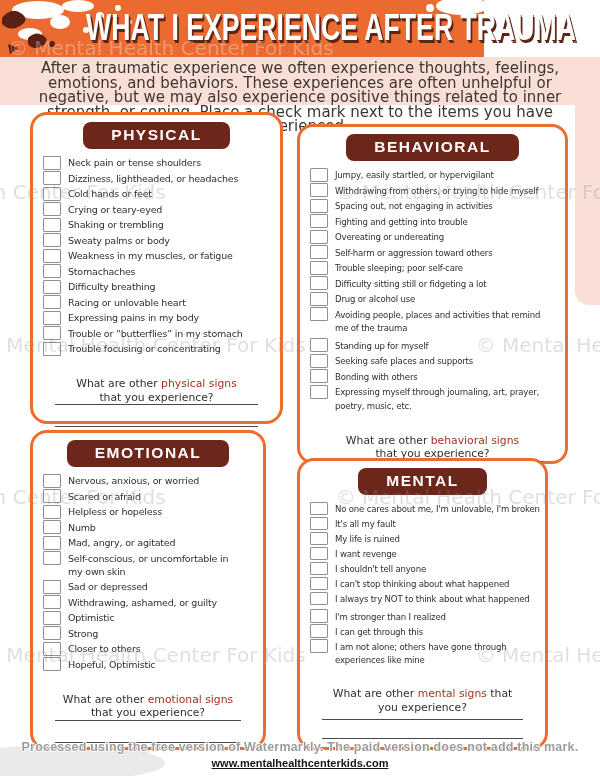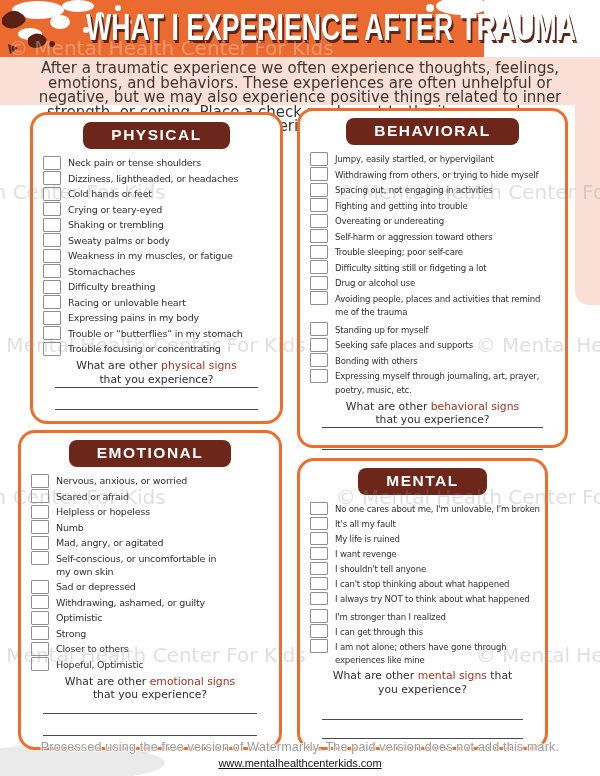--- a/index.html
+++ b/index.html
@@ -33,22 +33,22 @@
     position:absolute;top:105px;right:0;width:25px;height:200px;
     background:#FADFD6;border-bottom-left-radius:14px;z-index:0;
   }
   
   .card{
     position:absolute;background:#ffffff;border:3px solid #EE6D2D;
     border-radius:17px;box-sizing:border-box;z-index:1;
     display:flex;flex-direction:column;padding:4px 4px 0 4px;
   }
   .card-physical  {top:112px;left:30px; width:253px;height:312px;}
-  .card-behavioral{top:108px;left:297px;width:271px;height:340px;border-radius:16px;}
-  .card-emotional {top:430px;left:18px; width:264px;height:320px;}
+  .card-behavioral{top:124px;left:297px;width:271px;height:340px;border-radius:16px;}
+  .card-emotional {top:430px;left:30px; width:236px;height:320px;}
   .card-mental    {top:458px;left:297px;width:251px;height:292px;}
   .card-header{
     align-self:center;margin-top:3px;background:#6D261A;color:#ffffff;
     font-family:"Liberation Sans",sans-serif;font-weight:bold;
     font-size:15.5px;line-height:15.5px;letter-spacing:1.5px;
     padding:5px 28px 6px 28px;border-radius:8px;white-space:nowrap;
   }
   .checklist{margin:7px 4px 0 6px;}
   .item{display:flex;align-items:flex-start;margin-bottom:1.5px;}
   .item.gap{margin-top:4px;}
@@ -60,43 +60,43 @@
   .item-label{
     font-size:9.5px;line-height:13.4px;letter-spacing:-0.2px;color:#2F2F2F;
     white-space:pre;padding-top:0.5px;
   }
   .card-behavioral .item-label,.card-mental .item-label{
     transform:scaleX(.9);transform-origin:left top;
   }
   .card-mental .item-label{line-height:13px;}
   .card-mental .checkbox{height:13.5px;}
   
-  .question{margin-top:2px;text-align:center;font-size:10.8px;line-height:13.5px;color:#2F2F2F;}
+  .question{margin-top:20px;text-align:center;font-size:10.8px;line-height:13.5px;color:#2F2F2F;}
   .q-hl{color:#A23420;}
   .lines{margin-top:auto;margin-bottom:11px;}
   .write-line{height:0;border-bottom:1.5px solid #4a4a4a;margin:0 18px;}
   .write-line + .write-line{margin-top:21px;}
   .card-mental .lines{margin-bottom:8px;}
   .card-mental .write-line + .write-line{margin-top:18px;}
   
   .wm-row{
     position:absolute;display:flex;gap:170px;white-space:nowrap;
     font-size:20px;color:rgba(140,140,140,0.28);z-index:2;pointer-events:none;
   }
   .wm-row.on-banner{color:rgba(255,255,255,0.30);}
   
   .processed-note{
     position:absolute;top:740px;left:0;width:600px;text-align:center;z-index:3;
-    font-family:"Liberation Sans",sans-serif;font-weight:normal;font-size:12.5px;
+    font-family:"Liberation Sans",sans-serif;font-weight:bold;font-size:12.5px;
     color:rgba(128,128,128,0.78);letter-spacing:0.2px;
     text-shadow:1px 0 0 #fff,-1px 0 0 #fff,0 1px 0 #fff,0 -1px 0 #fff;
   }
   .website{
     position:absolute;top:757px;left:0;width:600px;text-align:center;z-index:3;
-    font-family:"Liberation Sans",sans-serif;font-weight:normal;font-size:11px;
+    font-family:"Liberation Sans",sans-serif;font-weight:bold;font-size:11px;
     color:#141414;text-decoration:underline;
   }
   .gray-splash{position:absolute;left:-30px;top:735px;z-index:0;pointer-events:none;}
 </style>
 </head>
 <body>
 
 <div class="page">
 
   <div class="banner">

